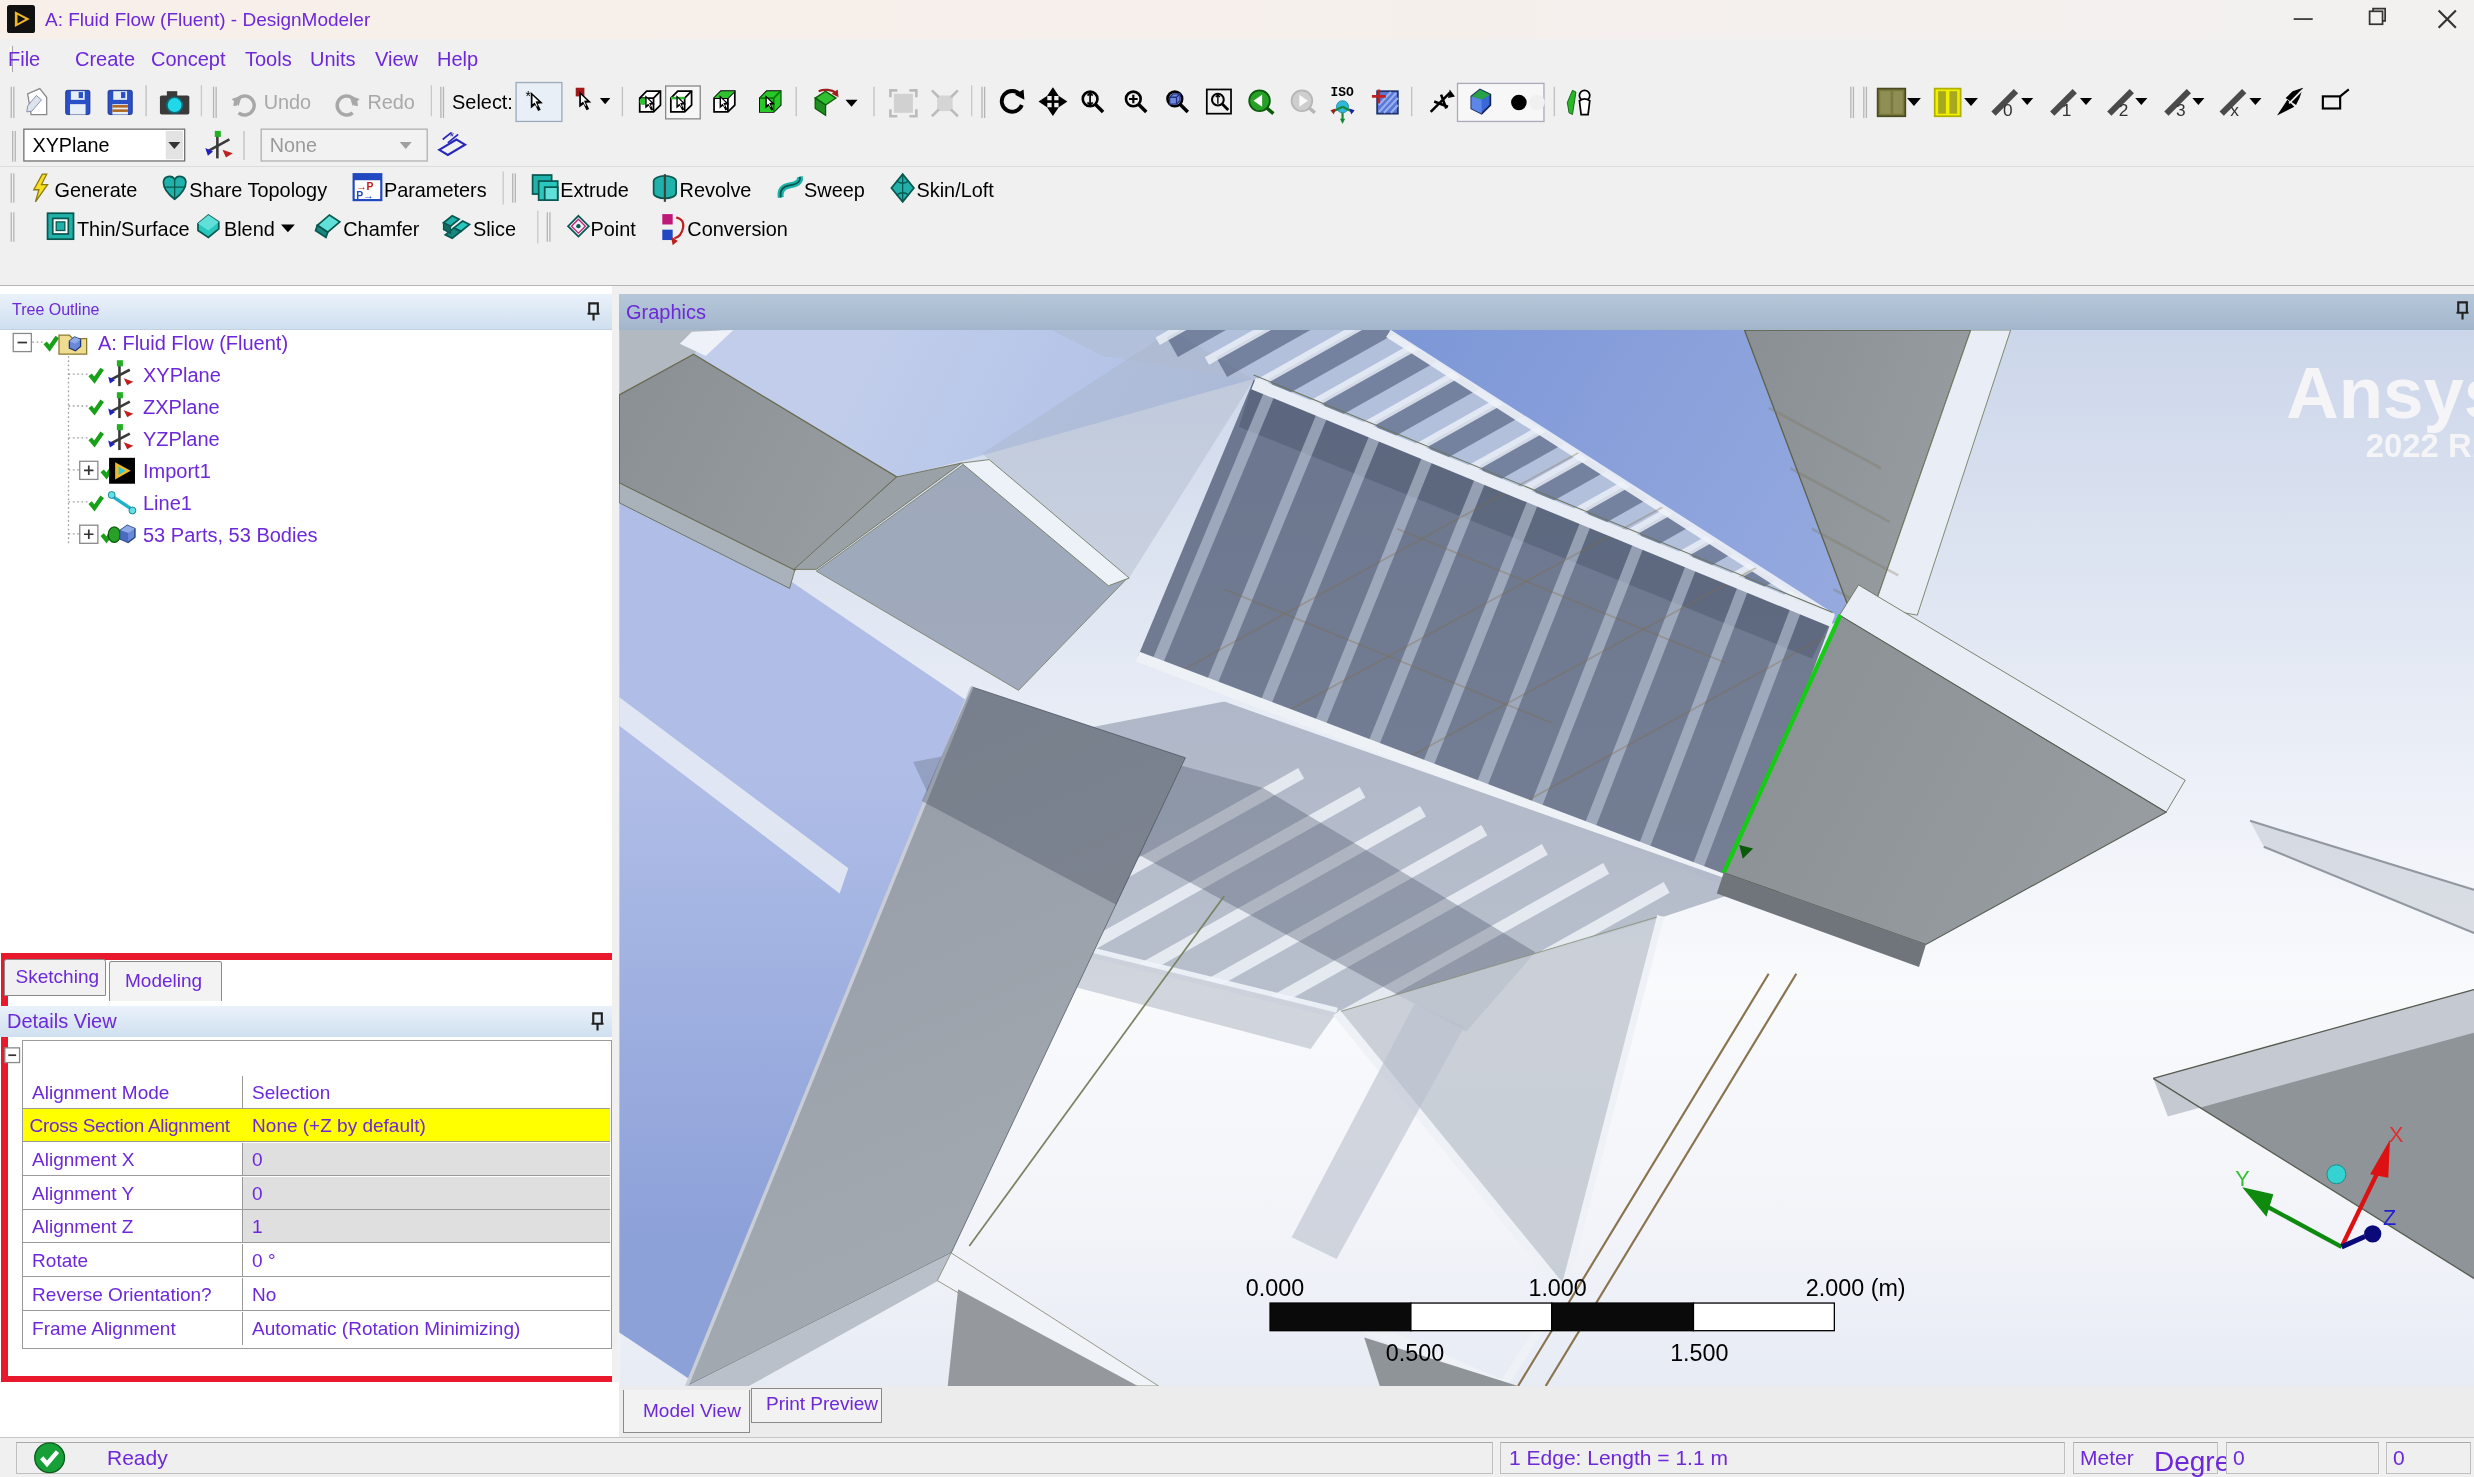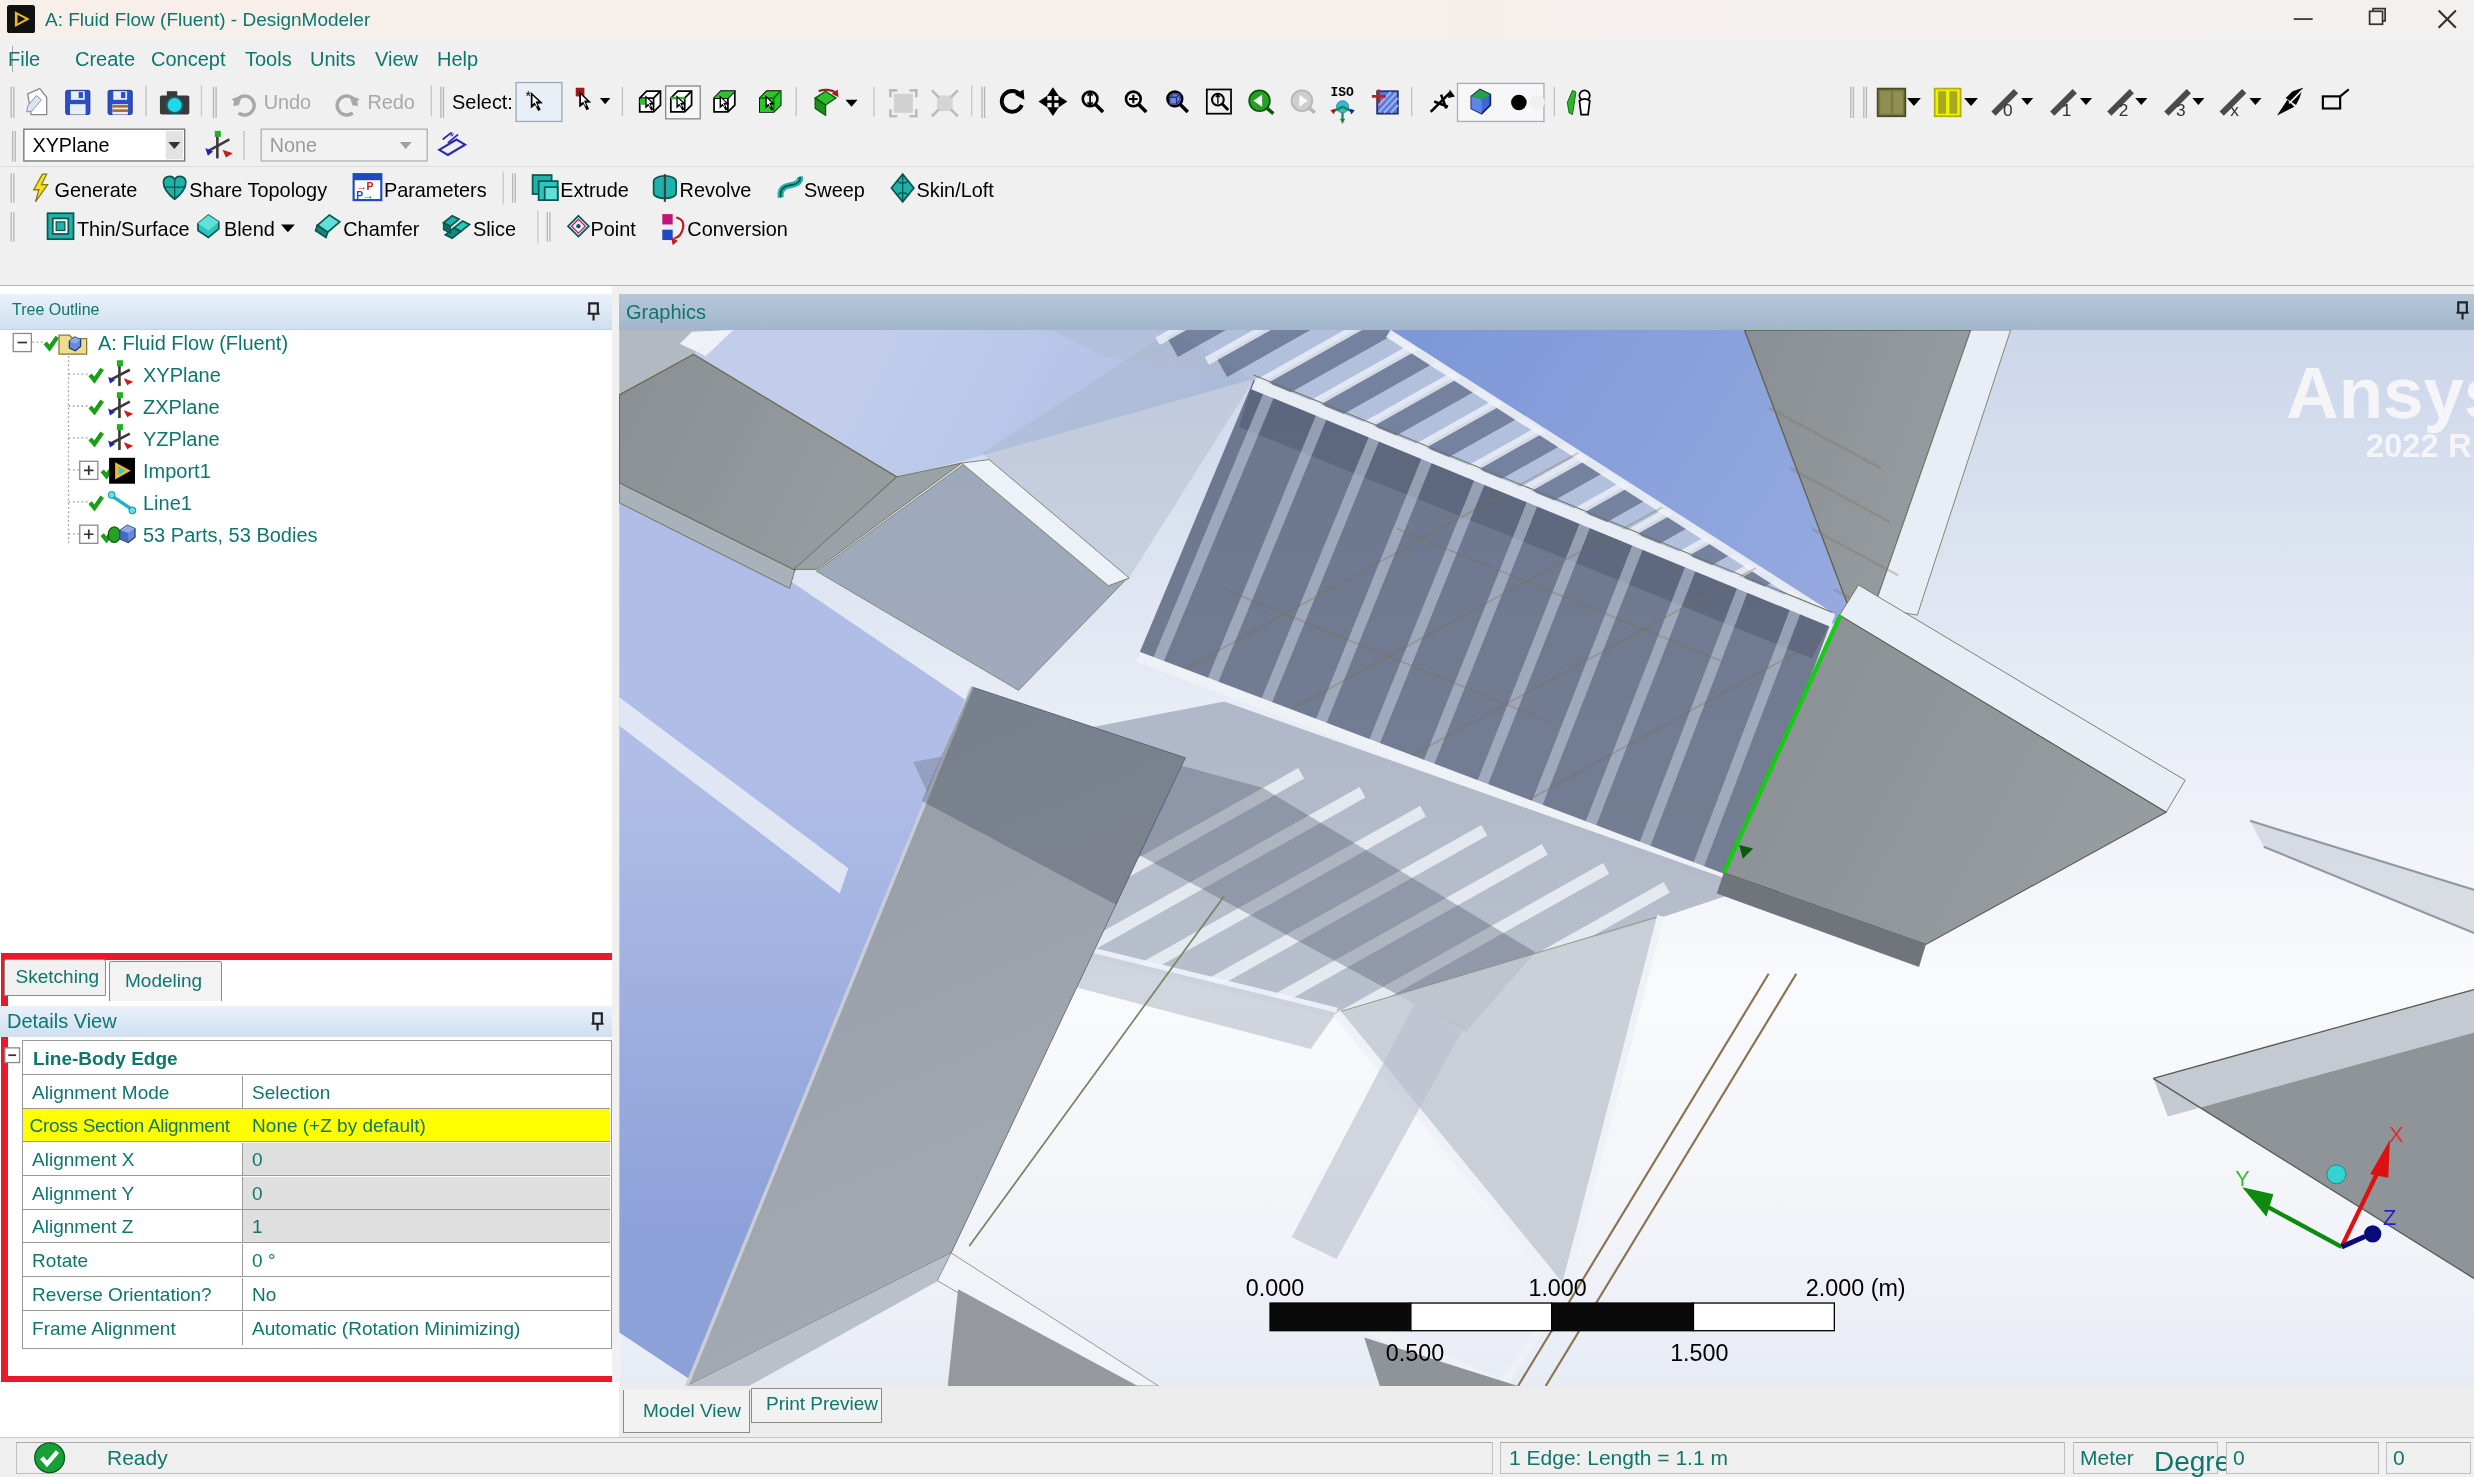--- a/index.html
+++ b/index.html
@@ -1,16 +1,16 @@
 <!DOCTYPE html>
 <html style="font-size:14px"><head><meta charset="utf-8"><style>
 html,body{margin:0;padding:0;width:2475px;height:1477px;overflow:hidden;background:#f0f0f0;font-family:"Liberation Sans",sans-serif;}
 *{box-sizing:border-box}
 .abs{position:absolute}
-.t{position:absolute;white-space:nowrap;color:#0f766e}
+.t{position:absolute;white-space:nowrap;color:#6d28d9}
 </style></head>
 <body>
 
 <div class="abs" style="left:0;top:0;width:2475px;height:39px;background:linear-gradient(90deg,#f8efe9,#f5efec 60%,#f2f1f0)"></div>
 <div class="abs" style="left:7px;top:5.2px;width:28px;height:28px;background:#111;border-radius:2.6px"></div>
 <svg class="abs" style="left:7px;top:5.2px" width="28" height="28" viewBox="0 0 32 32">
     <polygon points="9,7 26,16 9,25" fill="#f2b824"></polygon>
     <polygon points="12,11 21,16 12,21" fill="#111"></polygon>
   </svg>
 <div class="t" style="left:45px;top:8.6px;font-size:19px">A: Fluid Flow (Fluent) - DesignModeler</div>
@@ -477,23 +477,20 @@
 <div class="abs" style="left:109px;top:961px;width:113px;height:40px;background:#f3f3f3;border:1.3px solid #8a8a8a;border-bottom:none;border-radius:2.6px 2.6px 0 0"></div>
 <div class="t" style="left:125px;top:970px;font-size:19px">Modeling</div>
 
 <div class="abs" style="left:0;top:1006px;width:614px;height:31px;background:linear-gradient(#eaf2fb,#cfdfef)"></div>
 <div class="t" style="left:7px;top:1010px;font-size:20px">Details View</div>
 <svg class="abs" style="left:588px;top:1010px" width="22.5" height="24" viewBox="0 0 26 28">
     <path d="M6 4 h10 v12 h-10 z M4 16 h14 M11 16 v8" stroke="#222" stroke-width="2.5" fill="none"></path>
   </svg>
 
 <div id="dt" class="abs" style="left:21.6px;top:1040px;width:590px;height:309px;border:0.9px solid #9a9a9a;font-size:19px">
- <div class="abs" style="left:0;top:0;width:588px;height:34px;background:#fff;border-bottom:0.9px solid #9a9a9a">
-      <span class="t" style="left:10.4px;top:7px;font-weight:bold">Line-Body Edge</span>
-    </div>
  <div class="abs" style="left:0;top:35px;width:220px;height:33px;background:#fff;border-bottom:0.9px solid #9a9a9a;border-right:0.9px solid #9a9a9a">
       <span class="t" style="left:9.5px;top:6px">Alignment Mode</span>
     </div>
  <div class="abs" style="left:220px;top:35px;width:367px;height:33px;background:#fff;border-bottom:0.9px solid #9a9a9a">
       <span class="t" style="left:9.5px;top:6px">Selection</span>
     </div>
  <div class="abs" style="left:0;top:68px;width:240px;height:33px;background:#ffff00;border-bottom:0.9px solid #9a9a9a;border-right:0.9px solid #9a9a9a">
       <span class="t" style="left:7px;top:6px;letter-spacing:-0.3px">Cross Section Alignment</span>
     </div>
  <div class="abs" style="left:220px;top:68px;width:367px;height:33px;background:#ffff00;border-bottom:0.9px solid #9a9a9a">

